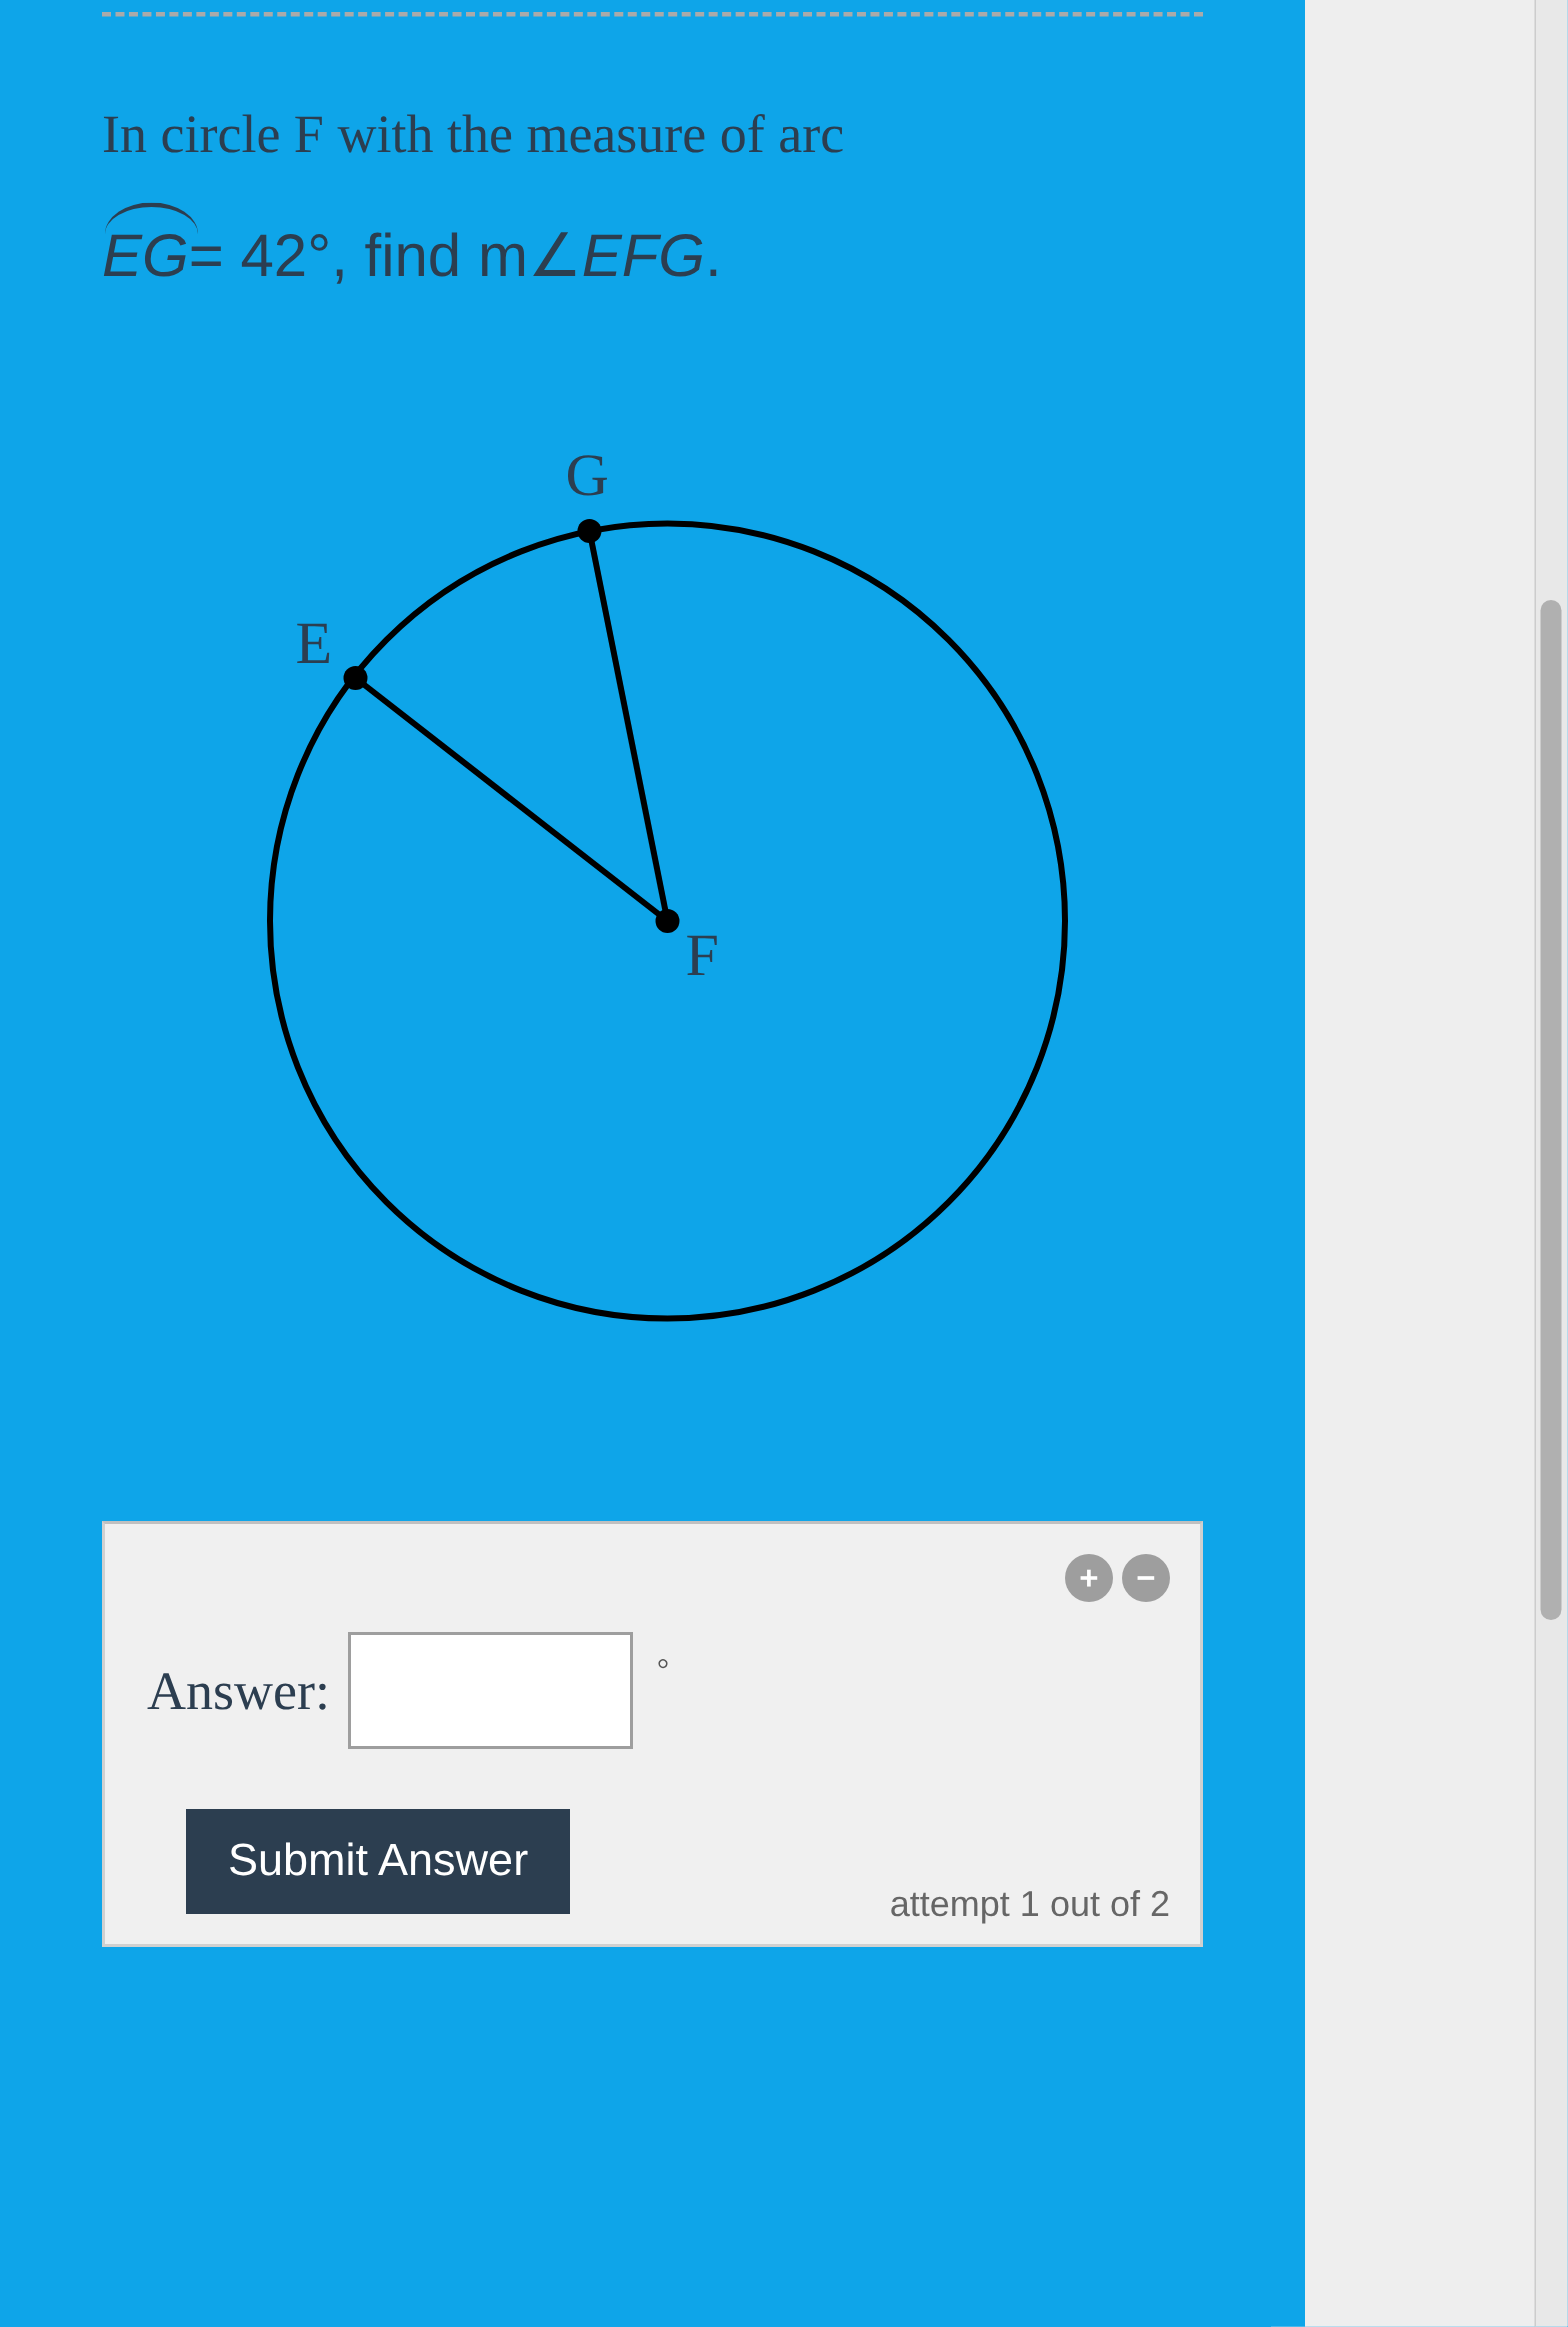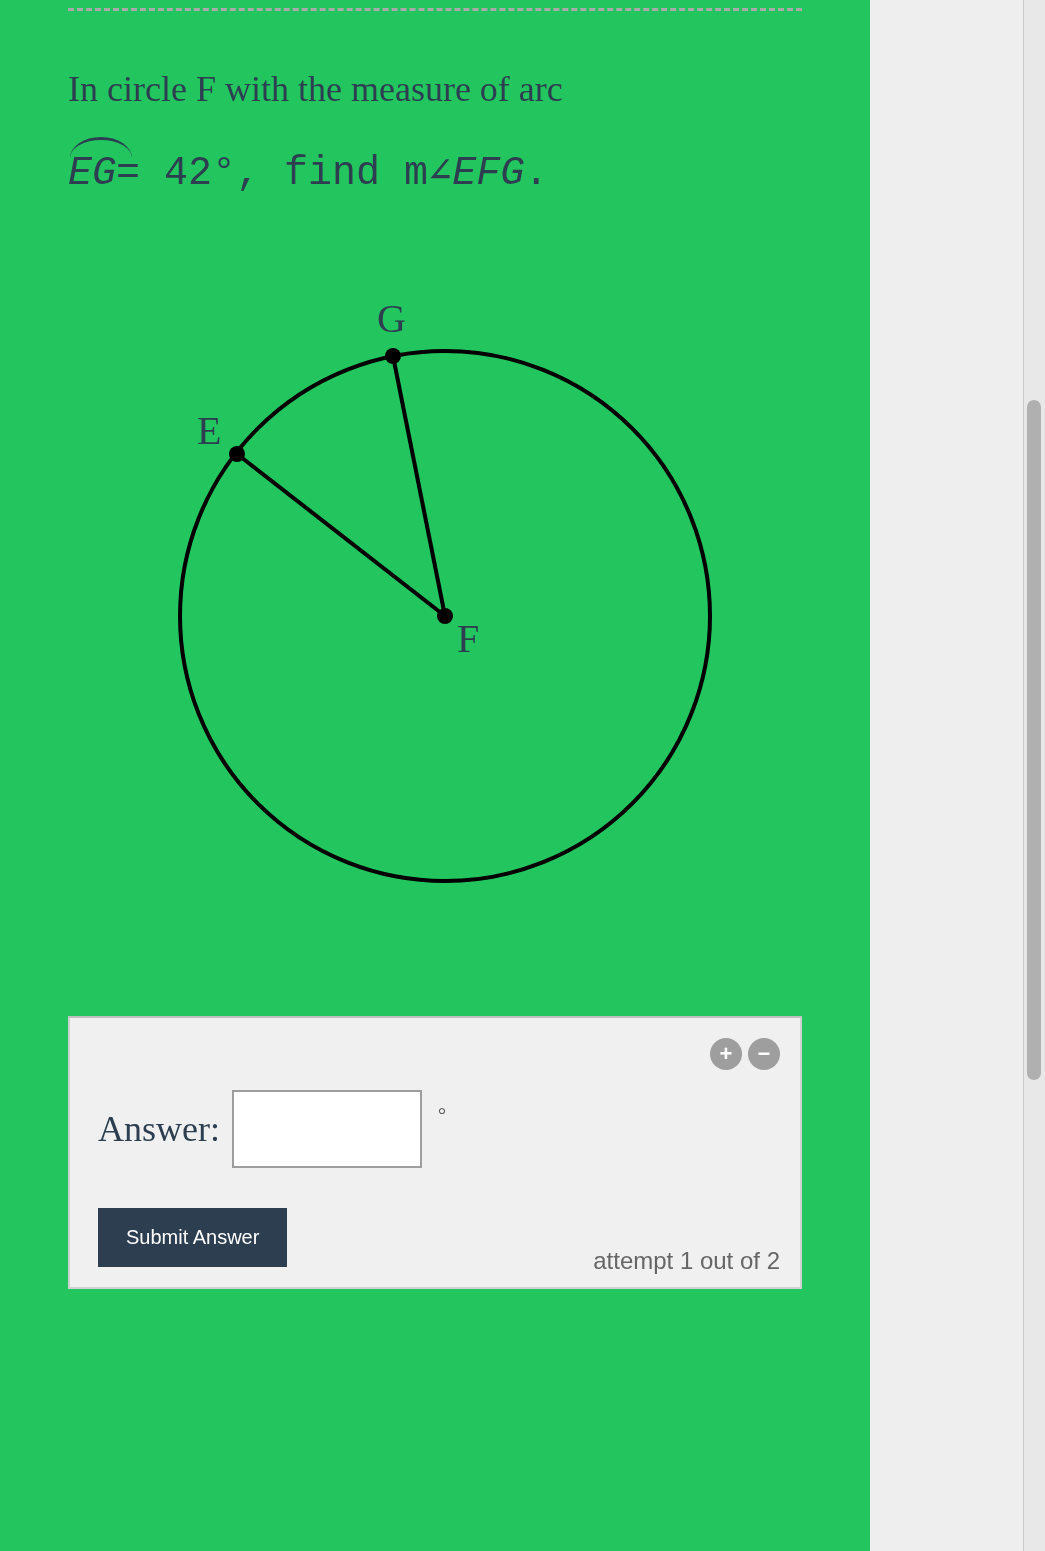--- a/index.html
+++ b/index.html
@@ -4,21 +4,21 @@
 <style>
 * { box-sizing: border-box; margin: 0; padding: 0; }
 body {
   font-family: Georgia, 'Times New Roman', serif;
   background: #f5f5f5;
   width: 1045px;
   height: 1551px;
   position: relative;
 }
 .page {
-  background: #22c55e;
+  background: #0ea5e9;
   width: 870px;
   height: 1551px;
   position: absolute;
   left: 0;
   top: 0;
 }
 .content {
   padding: 0 68px;
 }
 .dashed-divider {
@@ -28,21 +28,21 @@
 }
 .question-text {
   font-size: 36px;
   color: #2c3e50;
   line-height: 1.6;
 }
 .math-line {
   font-size: 40px;
   color: #2c3e50;
   margin-top: 28px;
-  font-family: Liberation Mono, monospace;
+  font-family: Liberation Sans, sans-serif;
 }
 .arc-symbol {
   position: relative;
   display: inline-block;
 }
 .arc-symbol::before {
   content: "";
   position: absolute;
   top: -14px;
   left: 2px;
@@ -116,24 +116,25 @@
   color: #555;
   vertical-align: top;
   margin-top: -26px;
   margin-left: 4px;
 }
 .submit-btn {
   margin-top: 40px;
   background: #2c3e50;
   color: #fff;
   border: none;
-  font-size: 20px;
+  font-size: 30px;
   padding: 18px 28px;
   cursor: pointer;
   font-family: -apple-system, BlinkMacSystemFont, 'Segoe UI', sans-serif;
+  margin-left: 26px;
 }
 .attempt-text {
   position: absolute;
   bottom: 12px;
   right: 20px;
   font-size: 24px;
   color: #666;
   font-family: Liberation Sans, sans-serif;
 }
 .scroll-track {

